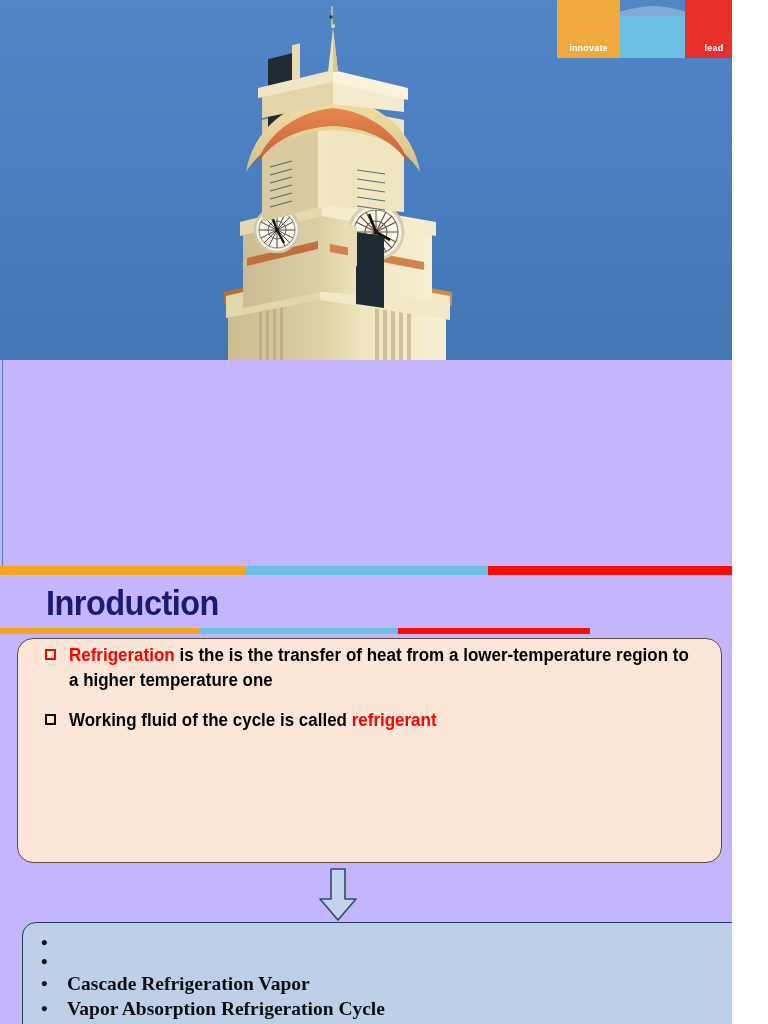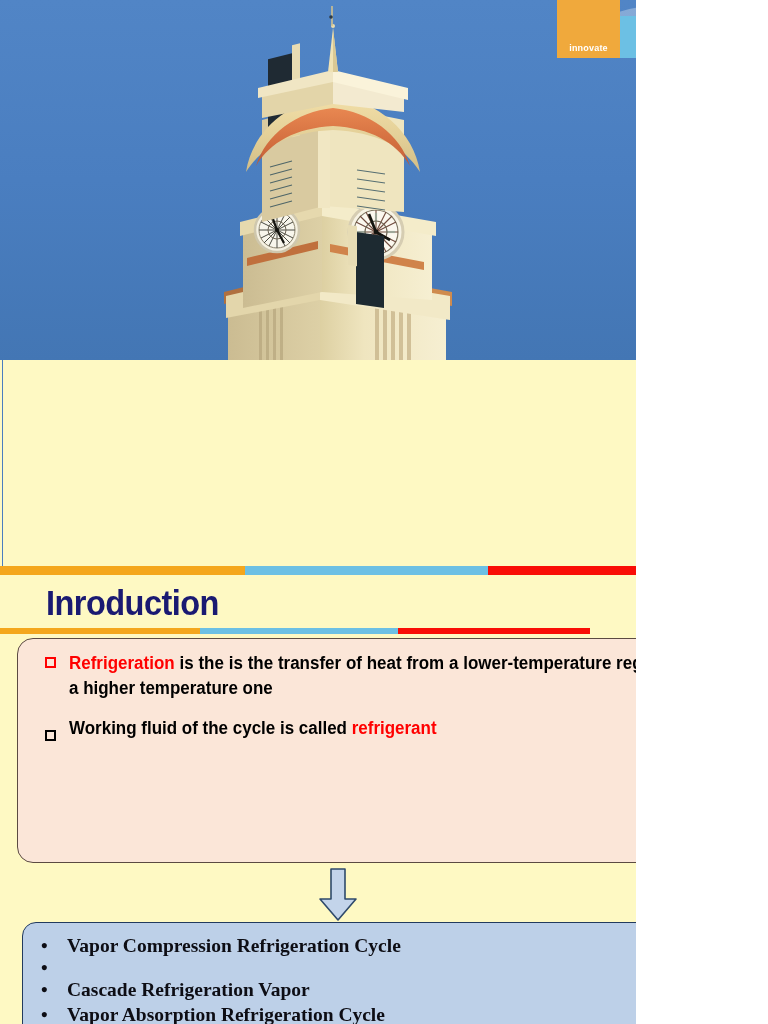--- a/index.html
+++ b/index.html
@@ -5,22 +5,22 @@
 <style>
   html, body {
     margin: 0; padding: 0;
     width: 768px; height: 1024px;
     background: #ffffff;
     overflow: hidden;
     font-family: "Liberation Sans", sans-serif;
   }
   #slide {
     position: relative;
-    width: 636px; height: 1024px;
-    background: #fef9c3;
+    width: 732px; height: 1024px;
+    background: #c4b5fd;
     overflow: hidden;
   }
 
   
   .photo-band {
     position: absolute;
     left: 0; top: 0;
     width: 768px; height: 360px;
     background: linear-gradient(180deg, #5185c6 0%, #4a7ec0 45%, #4376b4 100%);
     overflow: hidden;
@@ -98,28 +98,28 @@
 
   
   .peach-box {
     position: absolute;
     left: 17px; top: 638px;
     width: 705px; height: 225px;
     box-sizing: border-box;
     background: #fbe6d8;
     border: 1.4px solid #5b4a42;
     border-radius: 16px;
-    padding: 12px 13px 10px 13px;
+    padding: 4px 13px 10px 13px;
   }
   .bullet-row {
     display: flex;
     align-items: flex-start;
     margin-bottom: 14px;
   }
-  .bullet-row:last-child { margin-bottom: 8px; align-items: flex-end; }
+  .bullet-row:last-child { margin-bottom: 8px; }
   .bullet-mark {
     flex: 0 0 auto;
     width: 11px; height: 11px;
     box-sizing: border-box;
     border: 2.2px solid #000000;
     margin: 6px 13px 0 14px;
   }
   .bullet-mark.red { border-color: #ff0000; }
   .bullet-text {
     flex: 1 1 auto;
@@ -392,21 +392,20 @@
   <div class="arrow-wrap">
     <svg viewBox="0 0 40 54" width="40" height="54">
       <polygon points="13,1 27,1 27,31 38,31 20,52 2,31 13,31" fill="#c3d4ea" stroke="#2f4a6b" stroke-width="1.6" stroke-linejoin="round"></polygon>
     </svg>
   </div>
 
   <div class="blue-box">
     <ul class="blue-list">
       <li>
         <span class="li-dot">•</span>
-        <span>Vapor Compression Refrigeration Cycle</span>
       </li>
       <li>
         <span class="li-dot">•</span>
       </li>
       <li>
         <span class="li-dot">•</span>
         <span>Cascade Refrigeration Vapor</span>
       </li>
       <li>
         <span class="li-dot">•</span>

